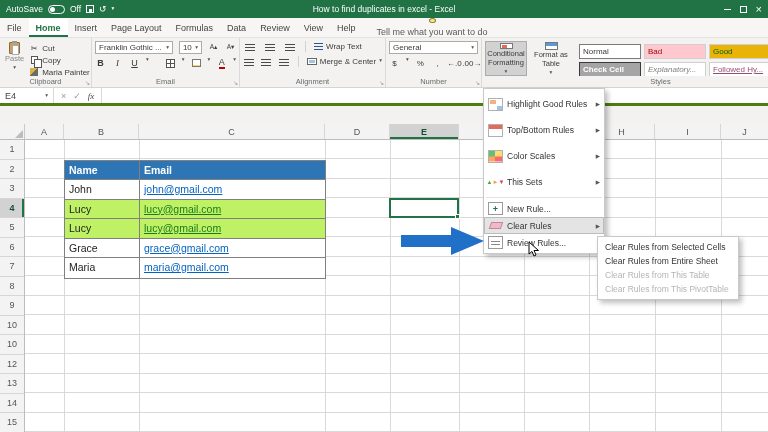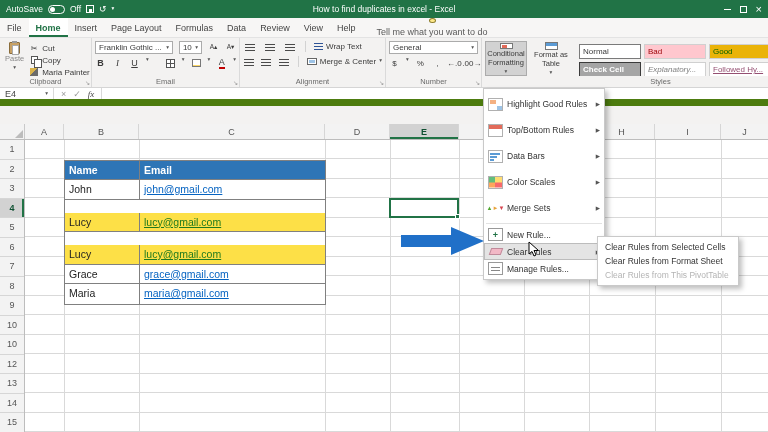--- a/index.html
+++ b/index.html
@@ -84,21 +84,21 @@
   .chip-normal { border-color:#7a7a7a; }
   .chip-bad { background:#FFC7CE; color:#9C0006; }
   .chip-good { background:#eab308; color:#006100; }
   .chip-neutral { background:#FFEB9C; color:#9C6500; }
   .chip-check { background:#A5A5A5; color:#fff; font-weight:bold; border-color:#3b3b3b; }
   .chip-expl { color:#7F7F7F; font-style:italic; }
   .chip-followed { color:#954F72; text-decoration:underline; }
 
   
   .fbar { position:absolute; top:88px; left:0; right:0; height:18px; background:#fff;
-          border-bottom:7px solid #4d7c0f; display:flex; align-items:stretch; font-size:9px; color:#444; }
+          border-bottom:3px solid #4d7c0f; display:flex; align-items:stretch; font-size:9px; color:#444; }
   .namebox { width:54px; border-right:1px solid #d9d9d9; display:flex; align-items:center; padding:0 5px; }
   .namebox .dd { margin-left:auto; }
   .fxbtns { display:flex; align-items:center; gap:7px; padding:0 7px; border-right:1px solid #d9d9d9; color:#9a9a9a; }
   .fx { font-family:"Liberation Serif",serif; font-style:italic; color:#444; }
   .finput { flex:1; }
   .strip { position:absolute; top:106px; left:0; right:0; height:18px; background:#f3f2f1; }
 
   
   .sheet { position:absolute; top:124px; left:0; right:0; bottom:0; background:#fff; }
   .colheads { display:flex; height:16px; background:#f3f3f3; border-bottom:1px solid #bdbdbd; font-size:9px; color:#555; }
@@ -124,21 +124,21 @@
 
   
   .xtable { position:absolute; left:39px; top:19.5px; width:262px; font-size:10.5px; border:1px solid #808080; background:#fff; }
   .xrow { display:flex; height:19.5px; border-bottom:1px solid #808080; }
   .xrow:last-child { border-bottom:none; }
   .xc { padding:3px 0 0 4px; overflow:hidden; white-space:nowrap; }
   .xname { width:75px; flex:0 0 75px; border-right:1px solid #808080; }
   .xemail { flex:1; }
   .xhead { background:#2E75B6; color:#fff; font-weight:bold; }
   .mail { color:#0563C1; text-decoration:underline; }
-  .dup { background:#fde047;margin-top:13px; }
+  .dup { background:#bef264; }
   .dup .mail { color:#1F7A1F; }
 
   .selbox { position:absolute; left:364px; top:58px; width:70px; height:20px; border:2px solid #217346; }
   .fillhandle { position:absolute; right:-3px; bottom:-3px; width:5px; height:5px; background:#217346; border:1px solid #fff; }
 
   
   .arrow-overlay { position:absolute; left:401px; top:226px; z-index:11; }
   .cfmenu { position:absolute; left:483px; top:88px; width:122px; z-index:10; background:#fff;
             border:1px solid #c9c9c9; box-shadow:3px 3px 5px rgba(0,0,0,.25); padding:2px 0; font-size:8.5px; color:#333; }
   .mi { height:26px; display:flex; align-items:center; gap:4px; padding:0 4px; white-space:nowrap; }
@@ -454,59 +454,55 @@
       <span class="mico ic-hcr"></span>
       <span class="milabel">Highlight Good Rules</span>
       <span class="miarrow">▶</span>
     </div>
     <div class="mi">
       <span class="mico ic-tbr"></span>
       <span class="milabel">Top/Bottom Rules</span>
       <span class="miarrow">▶</span>
     </div>
     <div class="mi">
-      <span class="mico ic-db"></span>
-      <span class="milabel">Data Bars</span>
-      <span class="miarrow">▶</span>
-    </div>
-    <div class="mi">
       <span class="mico ic-cs"></span>
       <span class="milabel">Color Scales</span>
       <span class="miarrow">▶</span>
     </div>
     <div class="mi">
       <span class="mico ic-is">
           <span class="tri-g">▲</span>
           <span class="tri-y">►</span>
           <span class="tri-r">▼</span>
         </span>
-      <span class="milabel">Merge Sets</span>
+      <span class="milabel">This Sets</span>
       <span class="miarrow">▶</span>
     </div>
     <div class="msep"></div>
     <div class="ma">
       <span class="mico ic-nr">+</span>
       <span class="malabel">New Rule...</span>
     </div>
     <div class="ma hover">
       <span class="mico">
           <span class="ic-cr"></span>
         </span>
       <span class="malabel">Clear Rules</span>
       <span class="miarrow">▶</span>
     </div>
     <div class="ma">
       <span class="mico ic-mr"></span>
-      <span class="malabel">Manage Rules...</span>
+      <span class="malabel">Review Rules...</span>
     </div>
   </div>
 
   <div class="cfsub">
     <div class="si">Clear Rules from Selected Cells</div>
-    <div class="si">Clear Rules from Format Sheet</div>
+    <div class="si">Clear Rules from Entire Sheet</div>
+    <div class="si disabled">Clear Rules from This Table</div>
     <div class="si disabled">Clear Rules from This PivotTable</div>
   </div>
 
   <svg class="cursor" width="12" height="16" viewBox="0 0 12 16">
     <polygon points="1,1 1,13 4,10.5 6,15 8,14 6,9.5 10.5,9.5" fill="#ffffff" stroke="#000000" stroke-width="1"></polygon>
   </svg>
 
 </div>
 
 </body></html>

